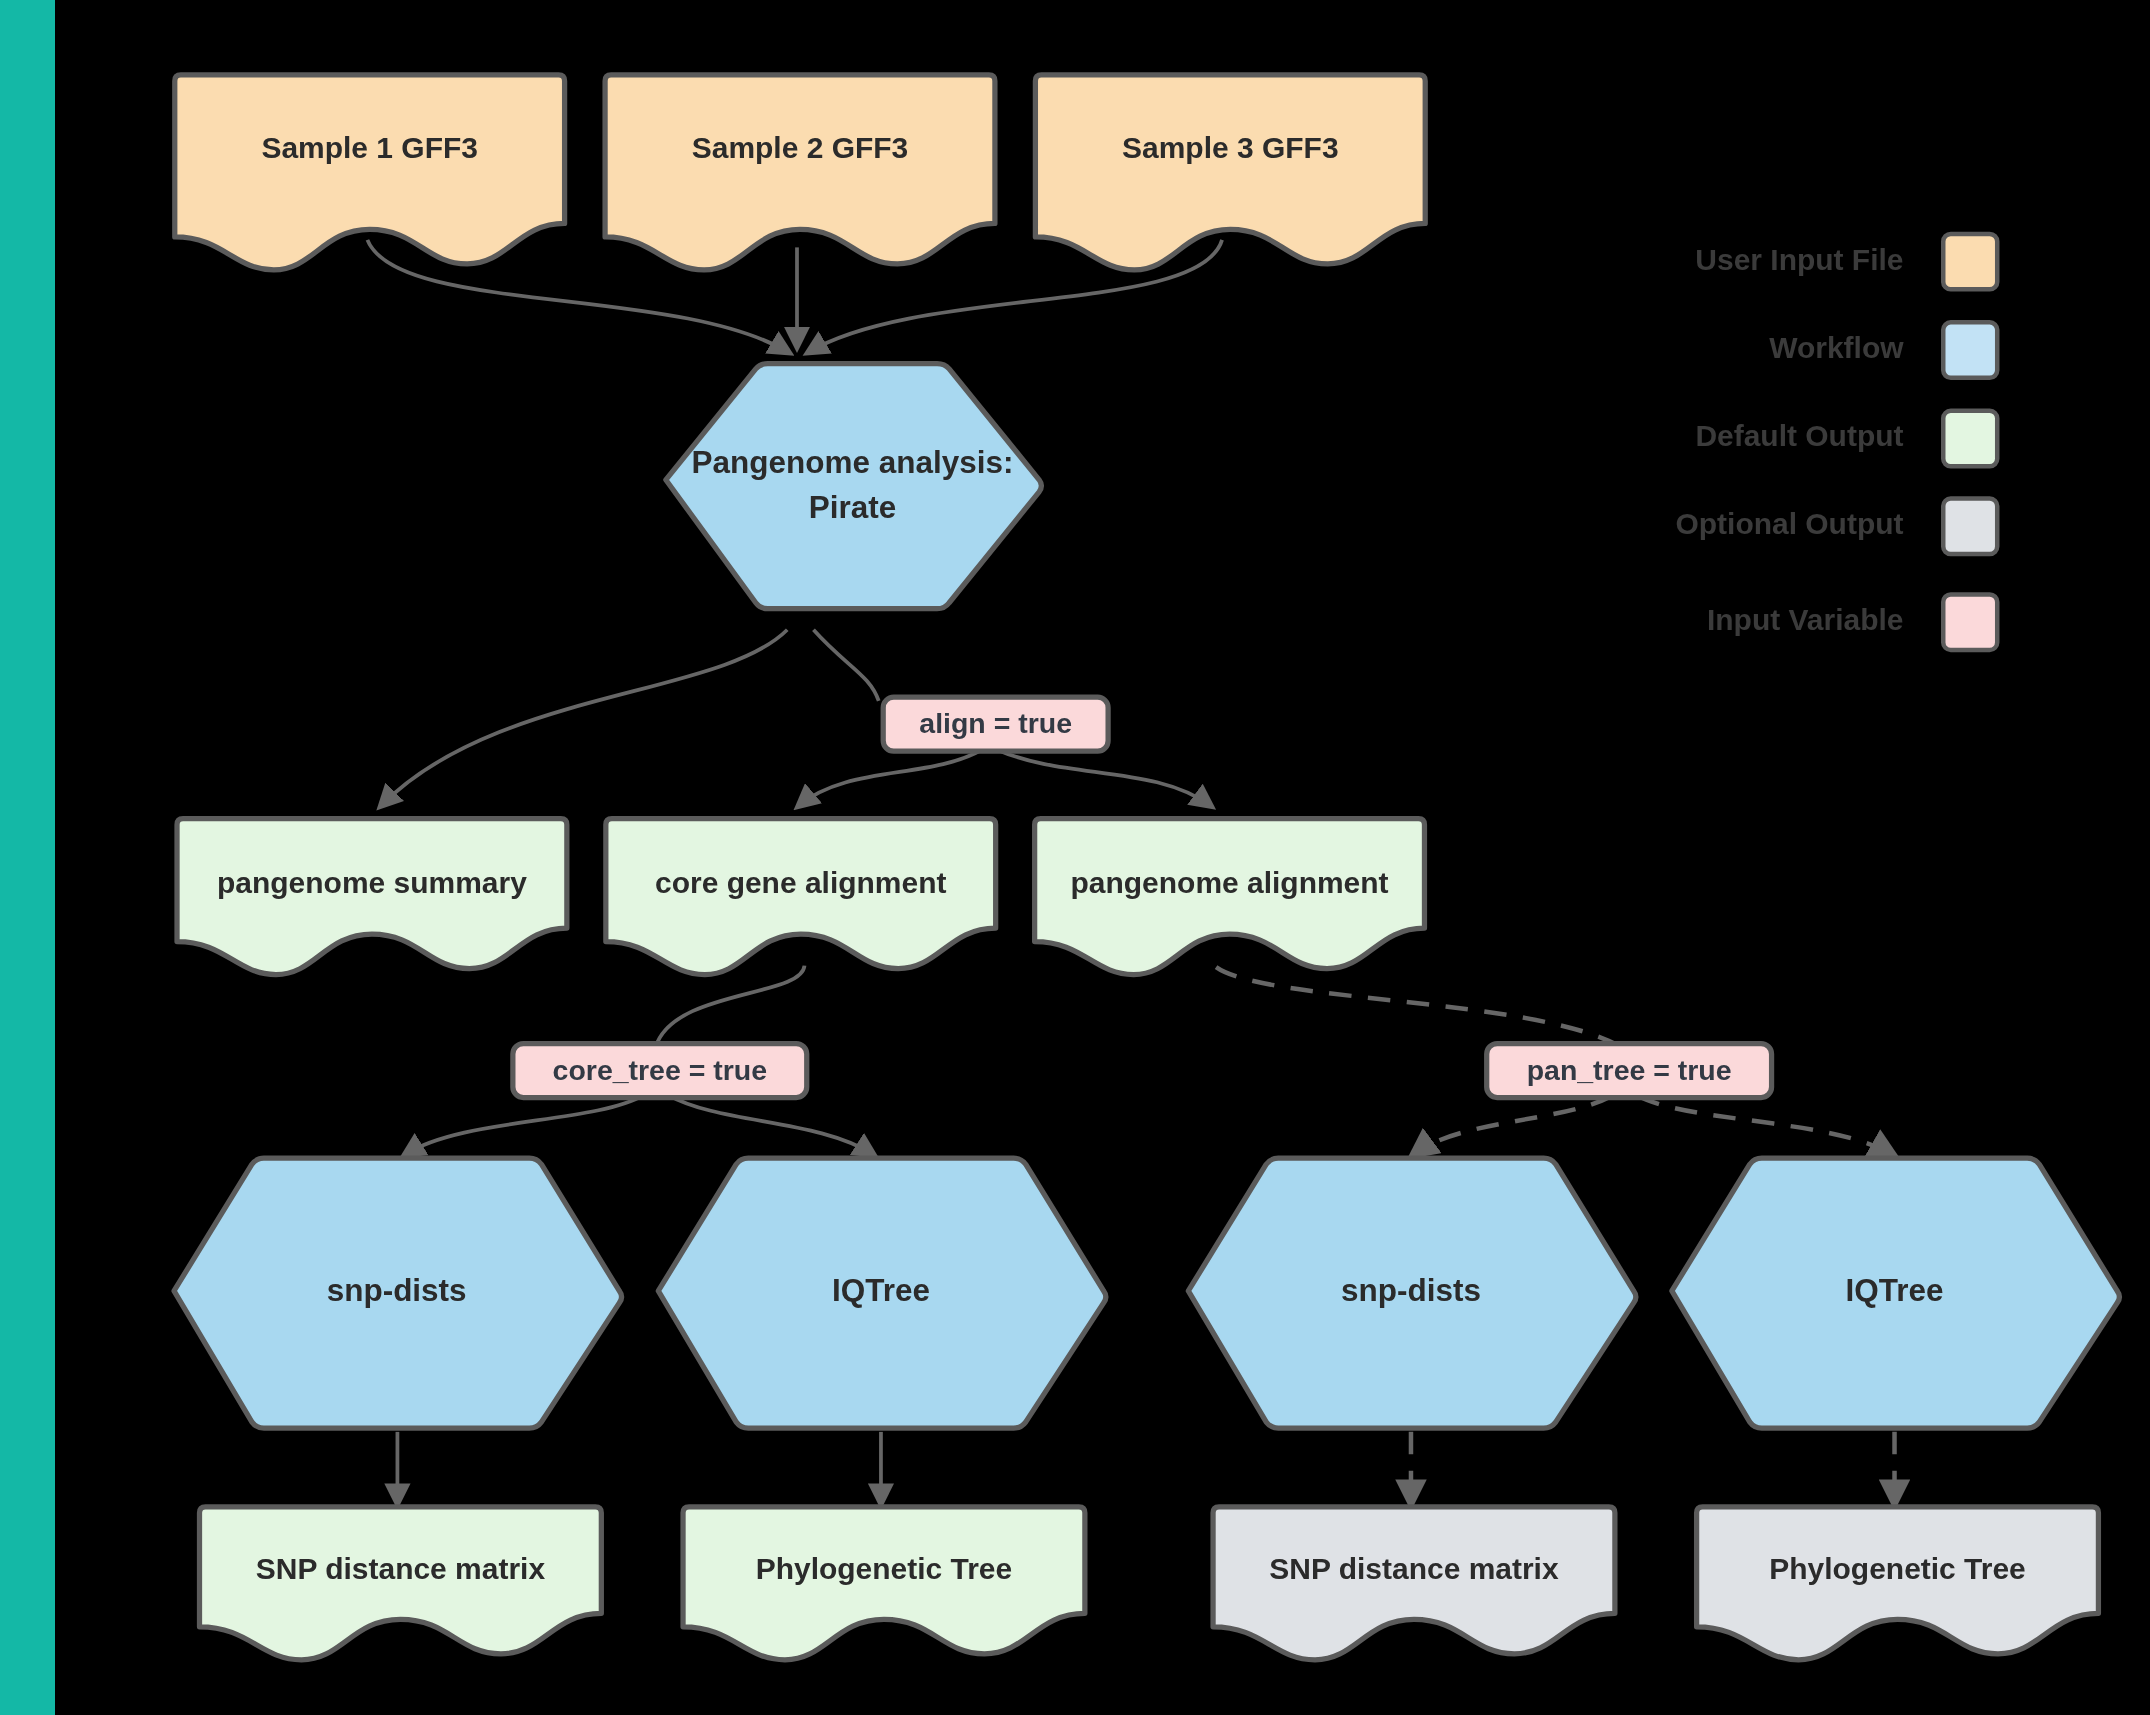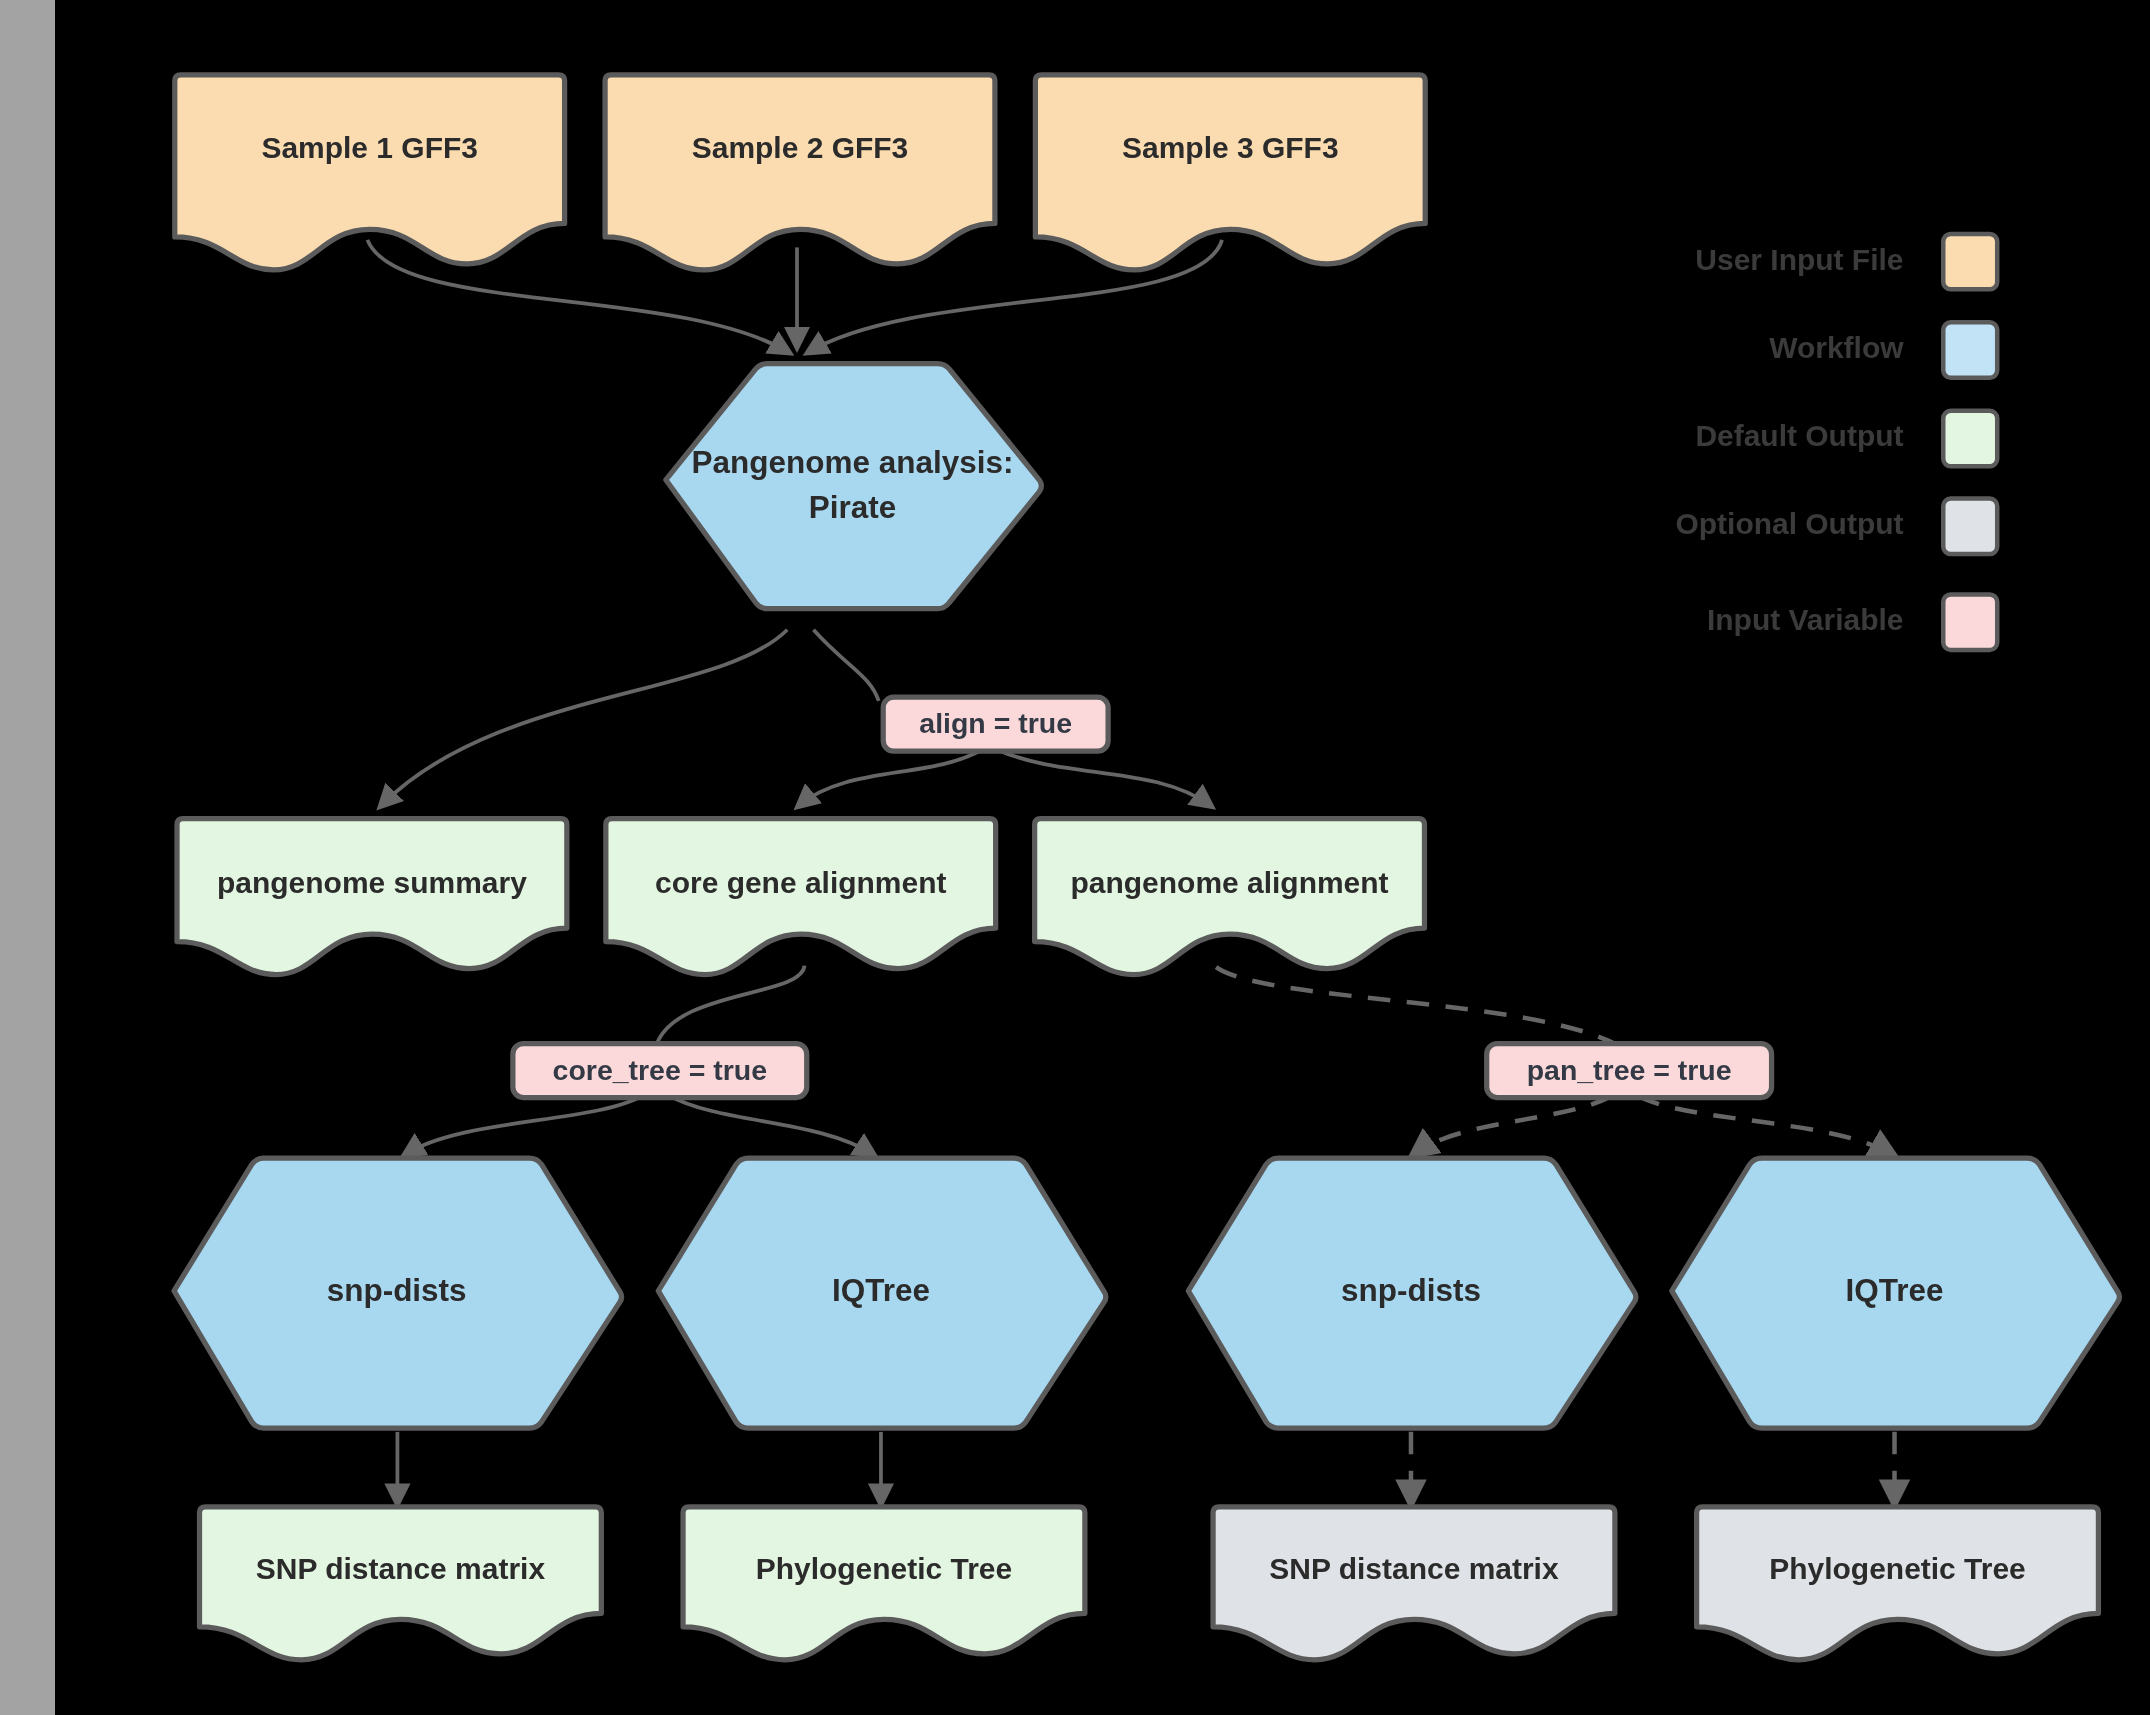--- a/index.html
+++ b/index.html
@@ -8,21 +8,21 @@
     background: #ffffff;
     width: 2151px;
     height: 1716px;
     overflow: hidden;
     font-family: "Liberation Sans", sans-serif;
   }
   #canvas {
     position: relative;
     width: 1937px;
     height: 1716px;
-    background: #a3a3a3;
+    background: #14b8a6;
   }
   #diagram-bg {
     position: absolute;
     left: 55px;
     top: 0px;
     width: 2095px;
     height: 1716px;
     background: #000000;
   }
   svg#flow {

